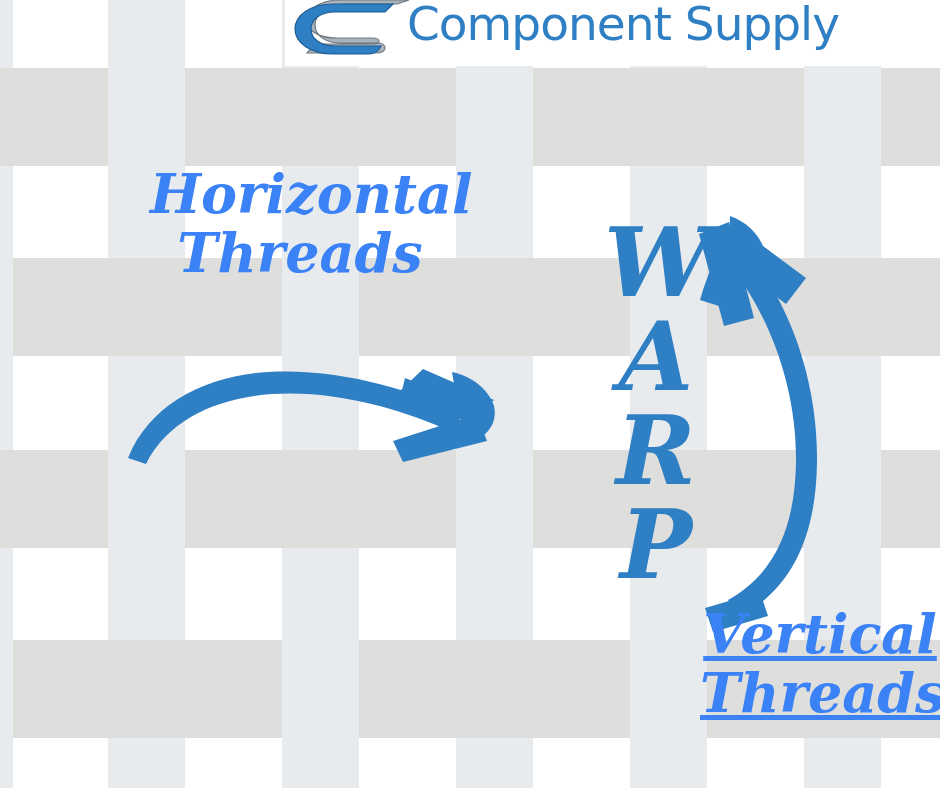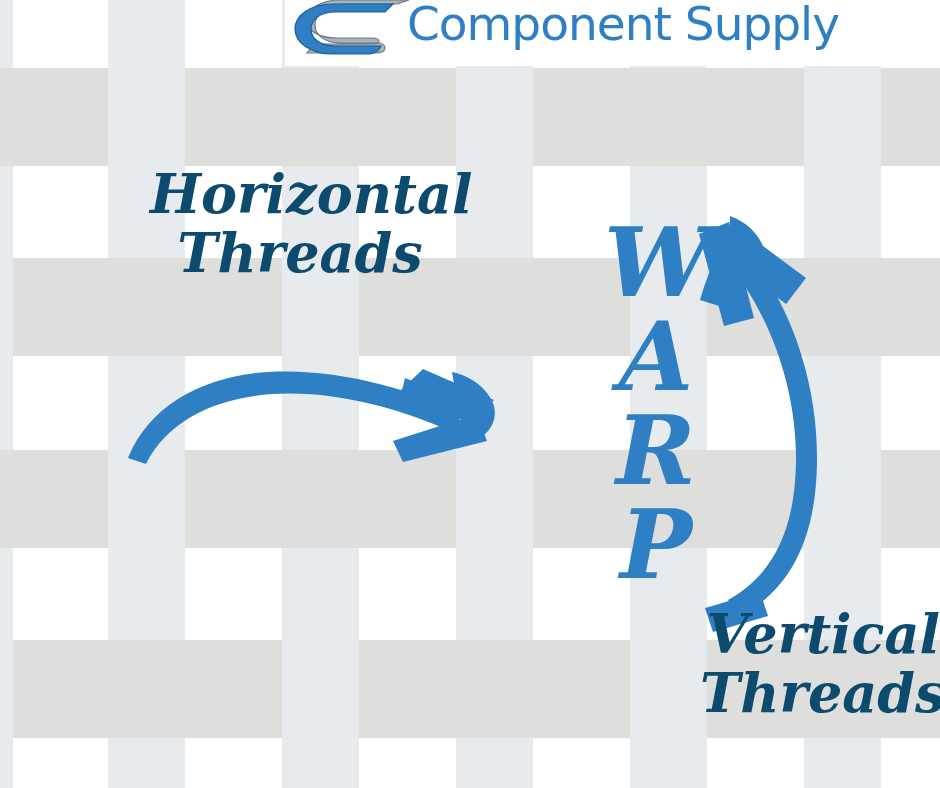--- a/index.html
+++ b/index.html
@@ -34,35 +34,35 @@
     letter-spacing:-1px;
     font-family:"DejaVu Sans",sans-serif;
     font-weight:500;
     margin-left:-4px;
     white-space:nowrap;
   }
 
   
   #art{position:absolute;inset:0;z-index:4;}
 
-  .lbl{position:absolute;z-index:6;color:#0c4a6e;pointer-events:none;}
+  .lbl{position:absolute;z-index:6;color:#3b82f6;pointer-events:none;}
   .script{
     font-family:"DejaVu Serif",serif;
     font-style:italic;font-weight:700;
     line-height:0.98;
   }
   #horizontal-threads-label{
     left:150px;top:168px;width:300px;
     font-size:54px;text-align:center;
   }
   #horizontal-threads-label .l2{display:block;margin-top:6px;}
 
   #vertical-threads-label{
     left:700px;top:608px;width:240px;
-    font-size:54px;text-align:right;
+    font-size:54px;text-align:center;text-decoration:underline;
   }
   #vertical-threads-label .l2{display:block;margin-top:6px;}
 
   .blueword{
     position:absolute;z-index:6;color:#2f7fc4;
     font-family:"DejaVu Serif",serif;
     font-style:italic;font-weight:700;
     pointer-events:none;
   }
   #weft-word{

